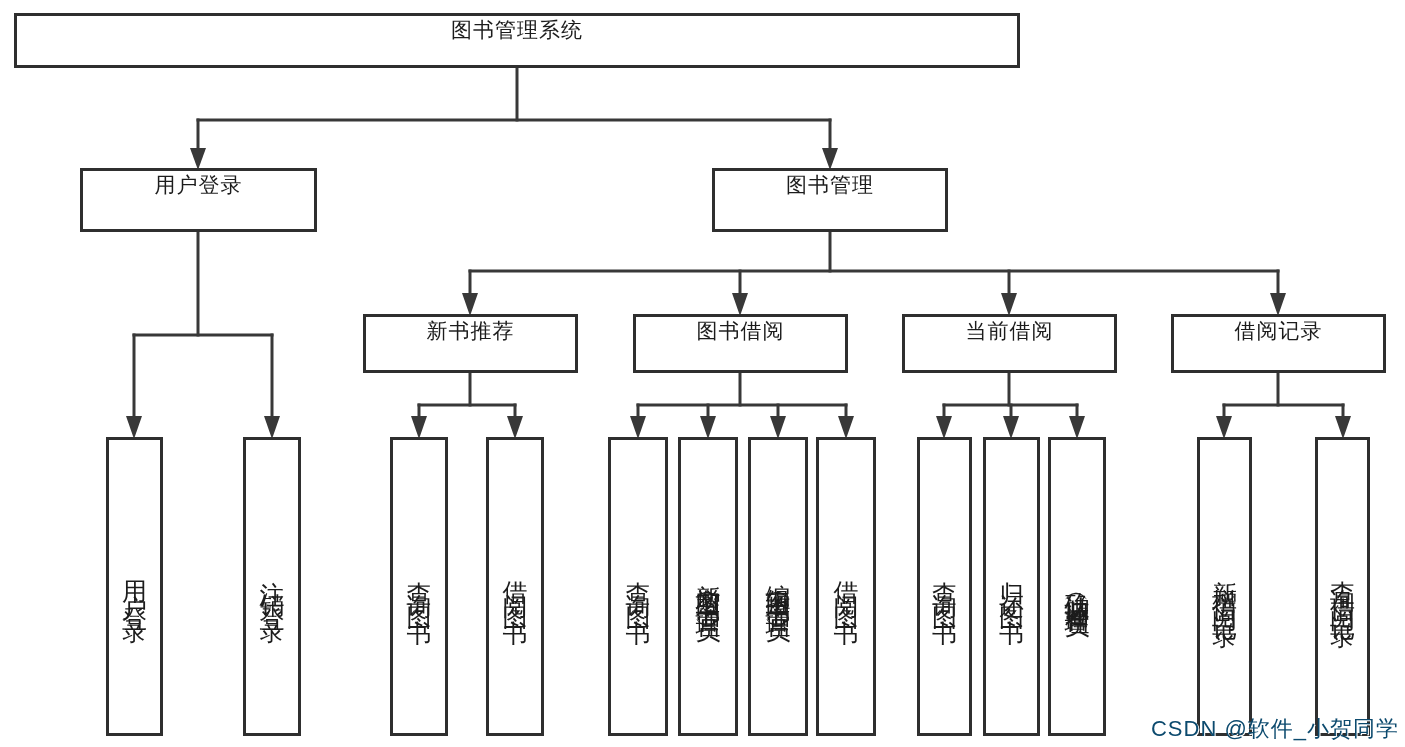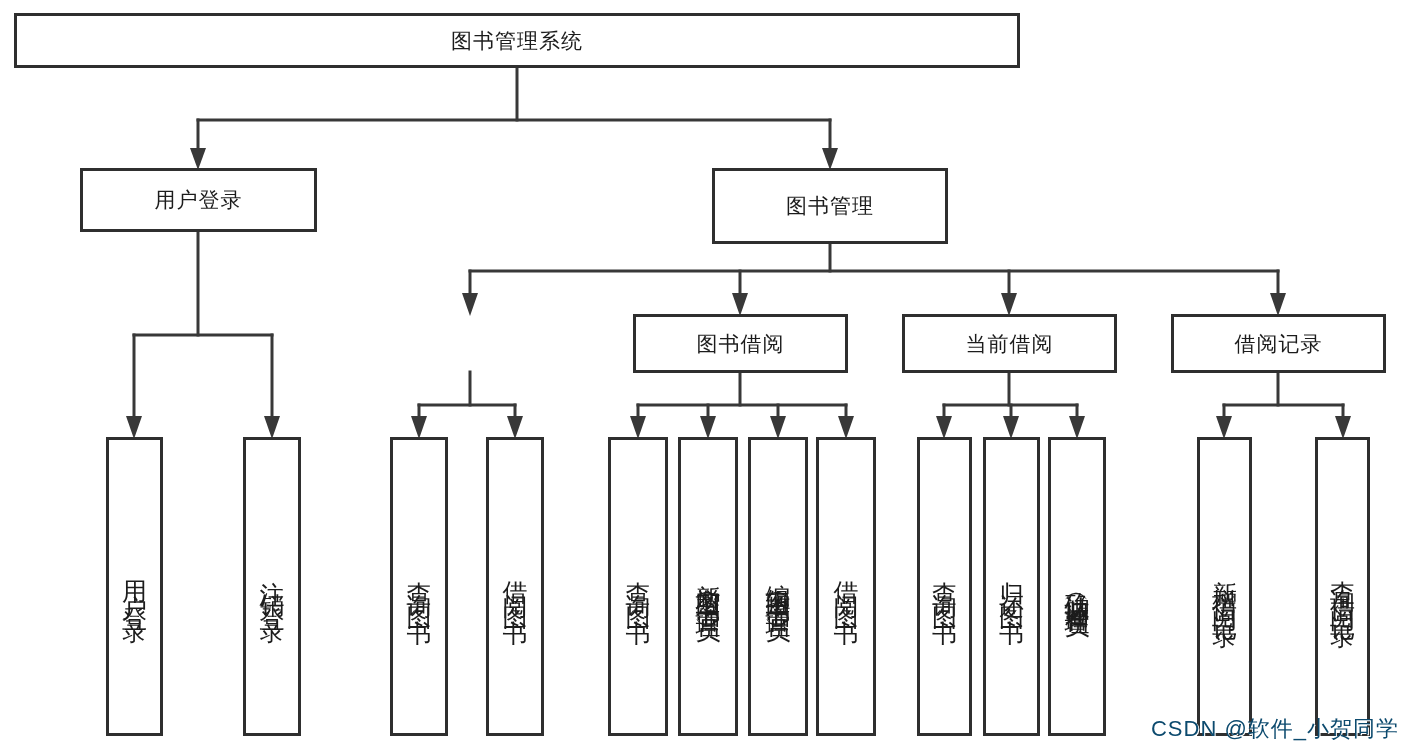--- a/index.html
+++ b/index.html
@@ -20,21 +20,21 @@
     left: 0; top: 0;
     width: 1405px;
     height: 747px;
   }
   .hbox {
     position: absolute;
     box-sizing: border-box;
     background: #ffffff;
     border: 3px solid #2f2f2f;
     display: flex;
-    align-items: center;
+    align-items: flex-start;
     justify-content: center;
   }
   .hbox.root { border-width: 3px; }
   .hlabel {
     font-size: 21px;
     color: #1c1c1c;
     letter-spacing: 1px;
     white-space: nowrap;
   }
   .vbox {
@@ -156,24 +156,27 @@
     </g>
   </svg>
 
   <div class="hbox root" style="left:14px;top:13px;width:1006px;height:55px">
     <span class="hlabel">图书管理系统</span>
   </div>
 
   <div class="hbox" style="left:80px;top:168px;width:237px;height:64px">
     <span class="hlabel">用户登录</span>
   </div>
-  <div class="hbox" style="left:712px;top:168px;width:236px;height:76px">
+  <div class="hbox" style="left:712px;top:168px;width:236px;height:64px">
     <span class="hlabel">图书管理</span>
   </div>
 
+  <div class="hbox" style="left:363px;top:314px;width:215px;height:59px">
+    <span class="hlabel">新书推荐</span>
+  </div>
   <div class="hbox" style="left:902px;top:314px;width:215px;height:59px">
     <span class="hlabel">当前借阅</span>
   </div>
   <div class="hbox" style="left:633px;top:314px;width:215px;height:59px">
     <span class="hlabel">图书借阅</span>
   </div>
   <div class="hbox" style="left:1171px;top:314px;width:215px;height:59px">
     <span class="hlabel">借阅记录</span>
   </div>
 

